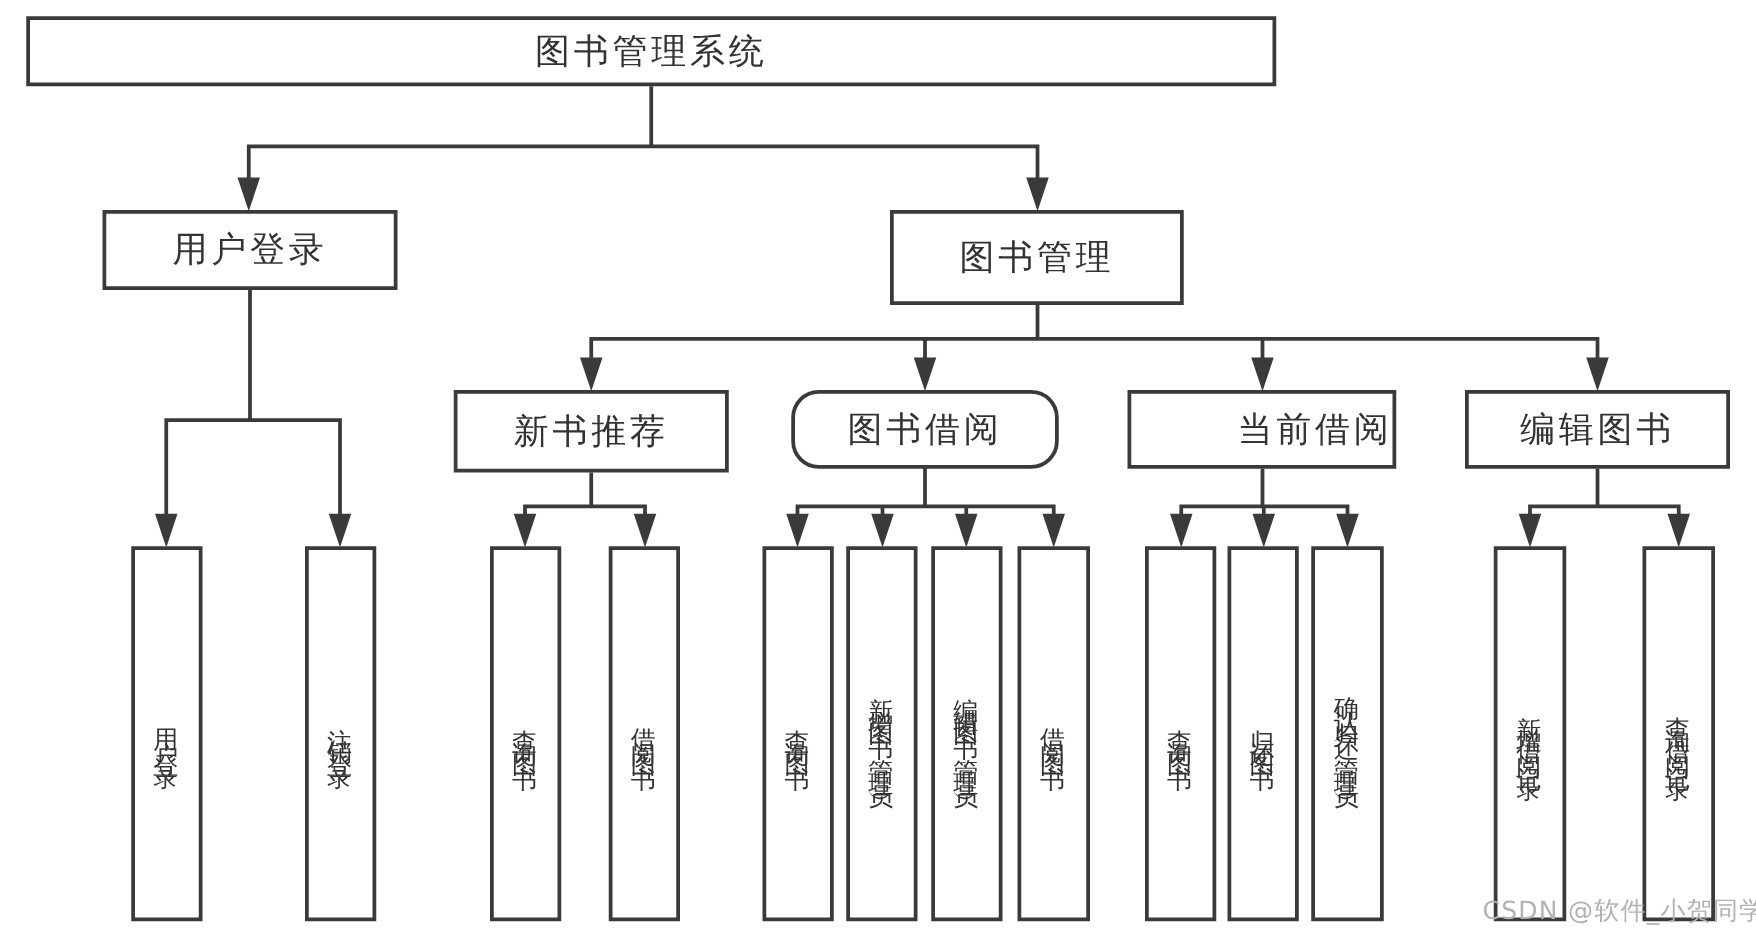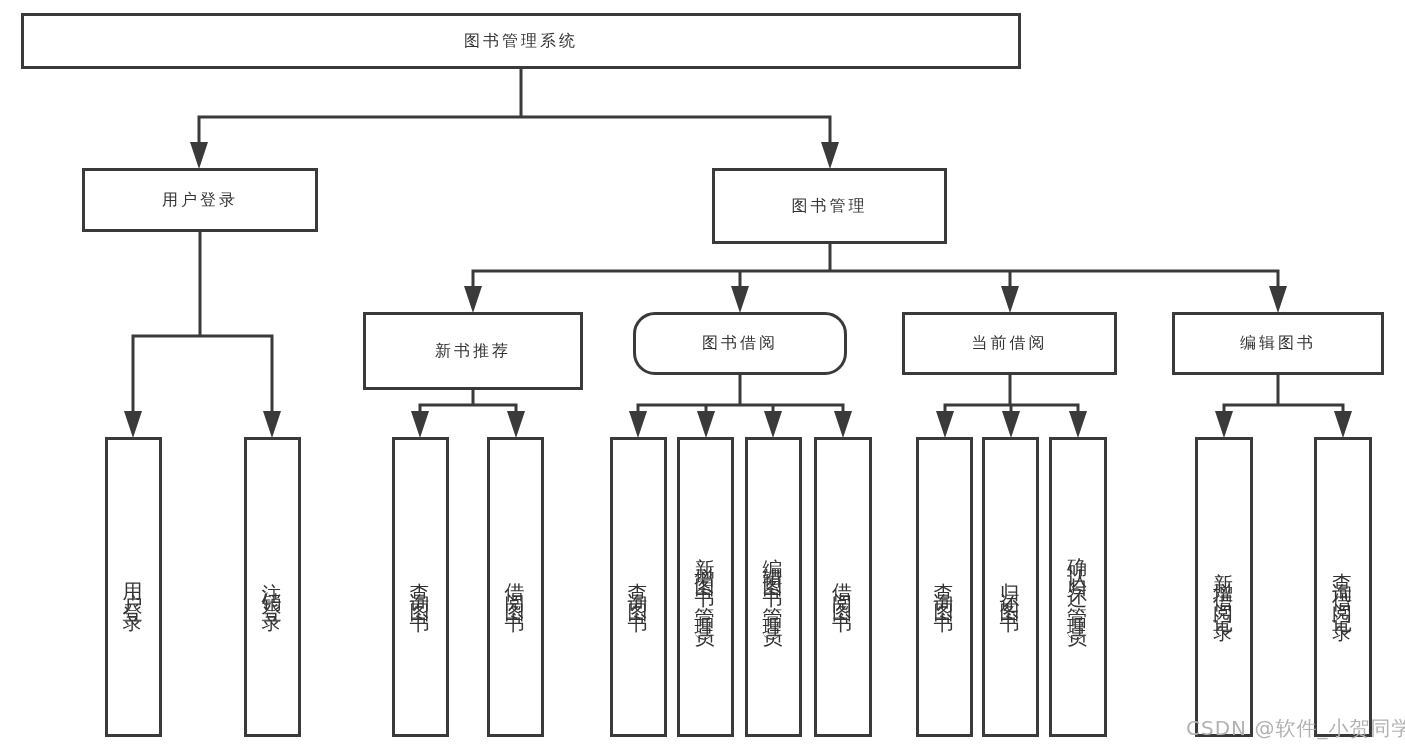--- a/index.html
+++ b/index.html
@@ -19,21 +19,21 @@
     position:absolute;
     background:#ffffff;
     border:3px solid #3a3a3a;
     display:flex;
     align-items:center;
     justify-content:center;
     z-index:2;
     color:#333333;
   }
   .node.h > span {
-    font-size:16px;
+    font-size:28px;
     letter-spacing:3px;
     white-space:nowrap;
   }
   .node.v > span {
     writing-mode:vertical-rl;
     font-size:20px;
     letter-spacing:10px;
     white-space:nowrap;
   }
   .watermark {
@@ -98,27 +98,27 @@
     <span>图书管理系统</span>
   </div>
 
   <div class="node h" style="left:82px; top:168px; width:236px; height:64px;">
     <span>用户登录</span>
   </div>
   <div class="node h" style="left:712px; top:168px; width:235px; height:76px;">
     <span>图书管理</span>
   </div>
 
-  <div class="node h" style="left:363px; top:312px; width:220px; height:78px;">
+  <div class="node h" style="left:363px; top:312px; width:220px; height:66px;">
     <span>新书推荐</span>
   </div>
   <div class="node h" style="left:633px; top:312px; width:214px; height:63px;border-radius:22px;">
     <span>图书借阅</span>
   </div>
-  <div class="node h" style="left:902px; top:312px; width:215px; height:63px;">
+  <div class="node h" style="left:902px; top:312px; width:215px; height:63px;justify-content:flex-end;">
     <span>当前借阅</span>
   </div>
   <div class="node h" style="left:1172px; top:312px; width:212px; height:63px;">
     <span>编辑图书</span>
   </div>
 
   <div class="node v" style="left:105px; top:437px; width:57px; height:300px;">
     <span>用户登录</span>
   </div>
   <div class="node v" style="left:244px; top:437px; width:57px; height:300px;">

